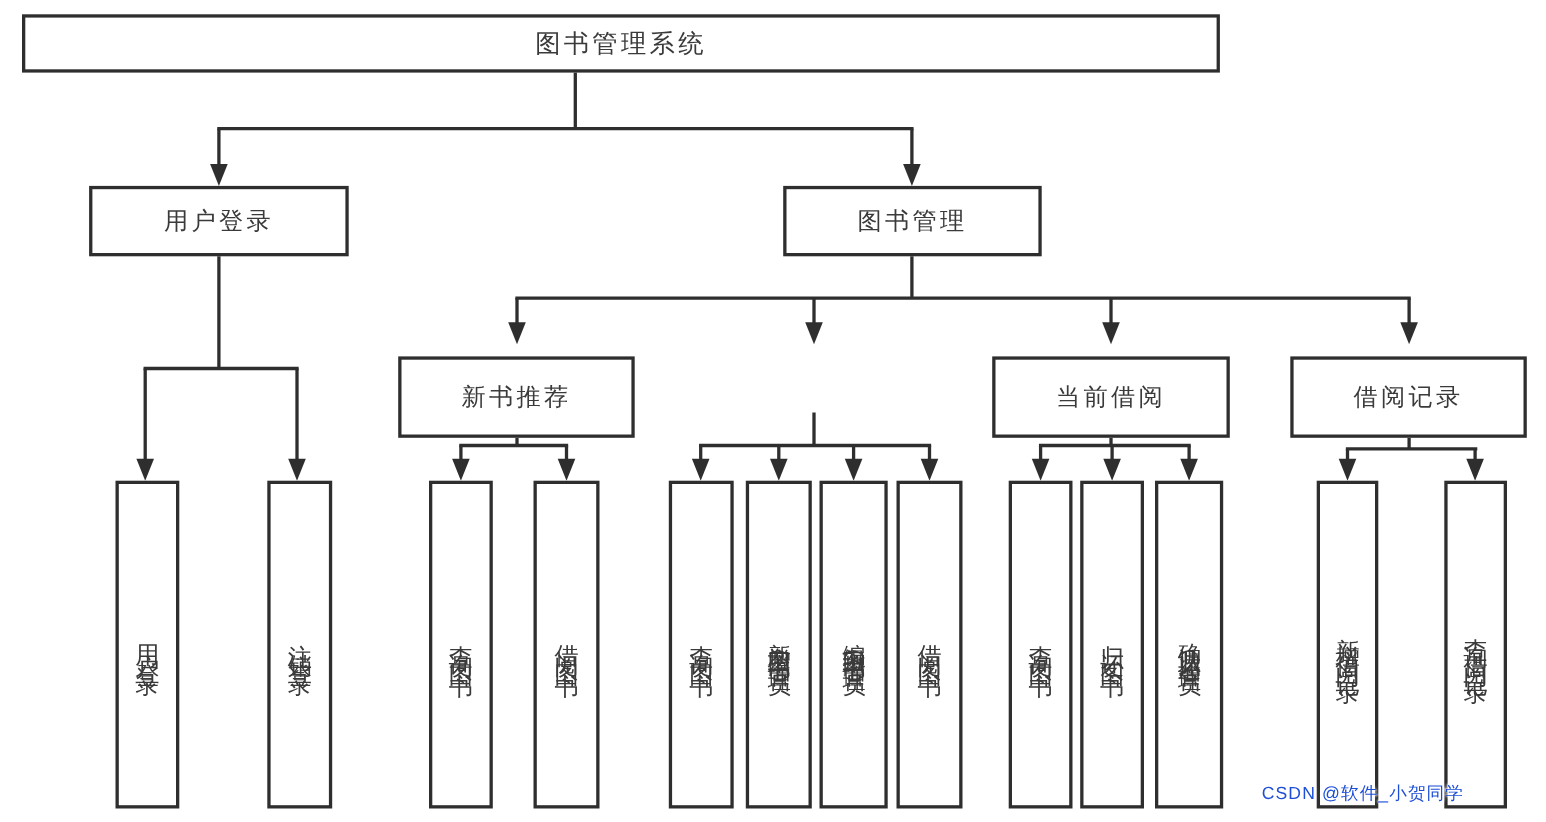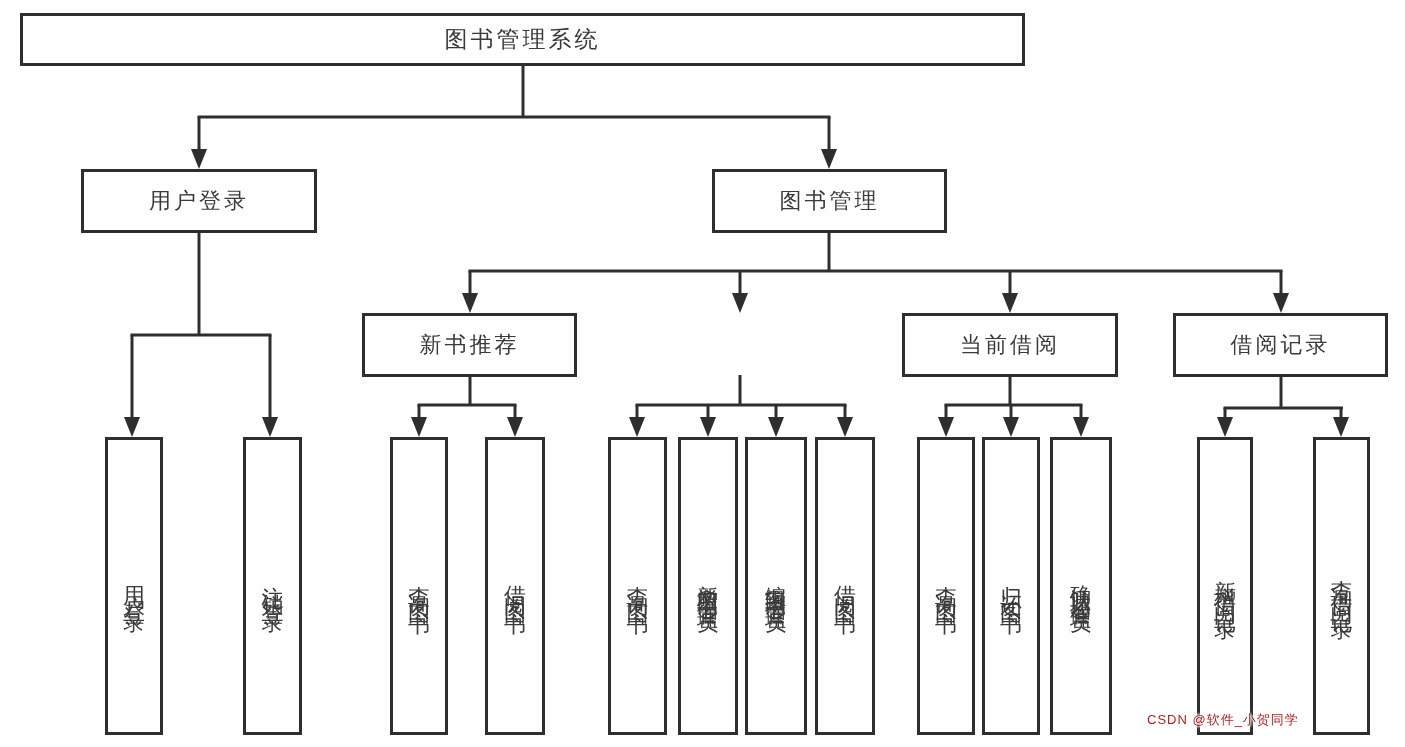--- a/index.html
+++ b/index.html
@@ -31,47 +31,47 @@
     justify-content: center;
     color: #3a3a3a;
     z-index: 2;
   }
   .hbox {
     font-size: 22px;
     letter-spacing: 3px;
     white-space: nowrap;
   }
   .root {
-    left: 20px; top: 13px; width: 1005px; height: 53px;
+    left: 20px; top: 13px; width: 1089px; height: 53px;
     font-size: 23px;
   }
   .lvl2 { top: 169px; height: 64px; }
-  .lvl3 { top: 313px; height: 64px; }
+  .lvl3 { top: 324px; height: 74px; }
   .vbox {
     top: 437px;
     height: 298px;
     width: 59px;
   }
   .vtext {
     writing-mode: vertical-rl;
     text-orientation: mixed;
     font-size: 22px;
     letter-spacing: 9px;
     line-height: 1;
     color: #3a3a3a;
   }
   .vtext.mid  { letter-spacing: 8px; }
   .vtext.long { font-size: 21px; letter-spacing: 4px; }
   .watermark {
     position: absolute;
     left: 1147px;
     top: 711px;
     z-index: 3;
-    font-size: 13px;
-    color: #b91c1c;
+    font-size: 16px;
+    color: #1d4ed8;
     letter-spacing: 1px;
     white-space: nowrap;
     text-shadow: 0 0 2px #ffffff, 0 0 4px #ffffff, 1px 1px 2px #ffffff, -1px -1px 2px #ffffff;
   }
 </style>
 </head>
 <body>
 
 <div class="canvas">
 

